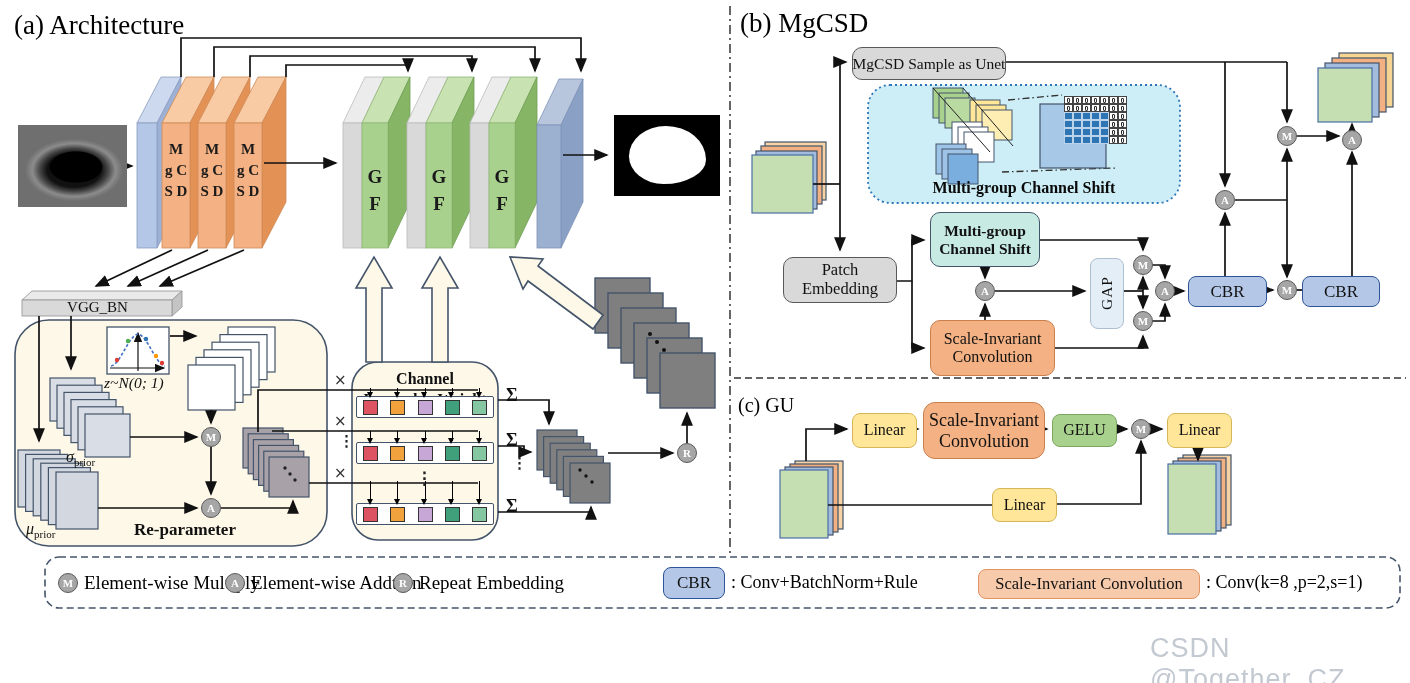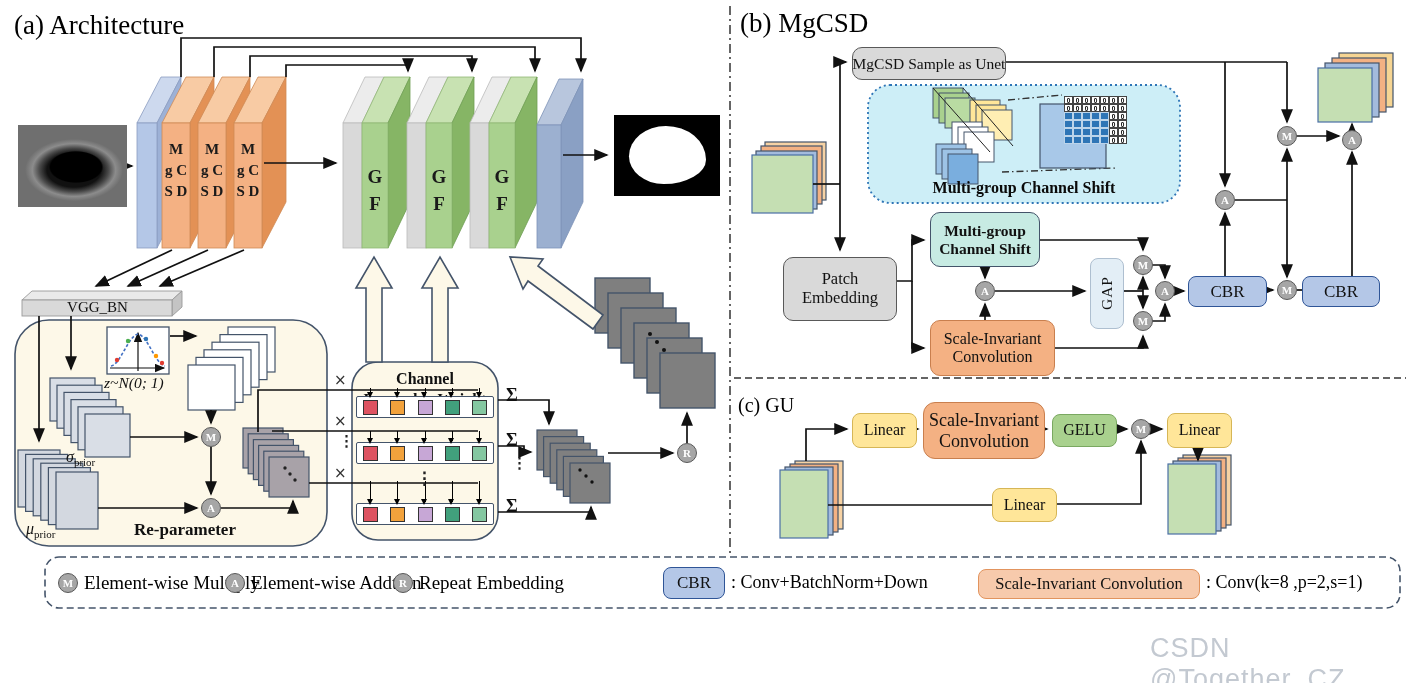--- a/index.html
+++ b/index.html
@@ -465,21 +465,21 @@
       <div class="grow">
         <span class="gcell blue"></span>
         <span class="gcell blue"></span>
         <span class="gcell blue"></span>
         <span class="gcell blue"></span>
         <span class="gcell blue"></span>
         <span class="gcell">0</span>
         <span class="gcell">0</span>
       </div>
     </div>
-  <div class="bx" style="left:783px;top:257px;width:114px;height:64px;background:#d9d9d9;border-color:#595959;font-size:16.5px;padding:0 10px;box-sizing:border-box">Patch Embedding</div>
+  <div class="bx" style="left:783px;top:257px;width:114px;height:46px;background:#d9d9d9;border-color:#595959;font-size:16.5px;padding:0 10px;box-sizing:border-box">Patch Embedding</div>
   <div class="bx" style="left:930px;top:212px;width:110px;height:55px;background:#c7ebe3;font-weight:bold;font-size:15.5px;padding:0 6px;box-sizing:border-box">Multi-group Channel Shift</div>
   <div class="bx" style="left:930px;top:320px;width:125px;height:56px;background:#f4b183;border-color:#c97f4e;font-size:16px;padding:0 8px;box-sizing:border-box">Scale-Invariant Convolution</div>
   <div class="bx" style="left:1090px;top:258px;width:32px;height:69px;background:#e3eef6;border-color:#aebfd0;border-radius:8px">
       <span class="vtext" style="font-size:15.5px">GAP</span>
     </div>
   <div class="bx" style="left:1188px;top:276px;width:77px;height:29px;background:#b4c7e7;border-color:#2f5597;border-radius:8px;font-size:17px">CBR</div>
   <div class="bx" style="left:1302px;top:276px;width:76px;height:29px;background:#b4c7e7;border-color:#2f5597;border-radius:8px;font-size:17px">CBR</div>
 
   <div class="op" style="left:975px;top:281px">A</div>
   <div class="op" style="left:1133px;top:255px">M</div>
@@ -497,19 +497,19 @@
   <div class="bx" style="left:992px;top:488px;width:63px;height:32px;background:#ffe699;border-color:#d6b656;border-radius:8px;font-size:16px">Linear</div>
   <div class="op" style="left:1131px;top:419px">M</div>
 
   <div class="op" style="left:58px;top:573px;z-index:2">M</div>
   <div class="lgl" style="left:84px;top:572px">Element-wise Multiply</div>
   <div class="op" style="left:225px;top:573px;z-index:2">A</div>
   <div class="lgl" style="left:251px;top:572px">Element-wise Addtion</div>
   <div class="op" style="left:393px;top:573px;z-index:2">R</div>
   <div class="lgl" style="left:419px;top:572px">Repeat Embedding</div>
   <div class="bx" style="left:663px;top:567px;width:60px;height:30px;background:#b4c7e7;border-color:#2f5597;border-radius:8px;font-size:17px">CBR</div>
-  <div class="lgl" style="left:731px;top:572px;font-size:18px">: Conv+BatchNorm+Down</div>
+  <div class="lgl" style="left:731px;top:572px;font-size:18px">: Conv+BatchNorm+Rule</div>
   <div class="bx" style="left:978px;top:569px;width:220px;height:28px;background:#f7caac;border-color:#e2945e;border-radius:8px;font-size:16.5px;white-space:nowrap">Scale-Invariant Convolution</div>
   <div class="lgl" style="left:1206px;top:572px;font-size:18px">: Conv(k=8 ,p=2,s=1)</div>
 
   <div id="watermark">CSDN @Together_CZ</div>
 
 </div>
 
 </body></html>

